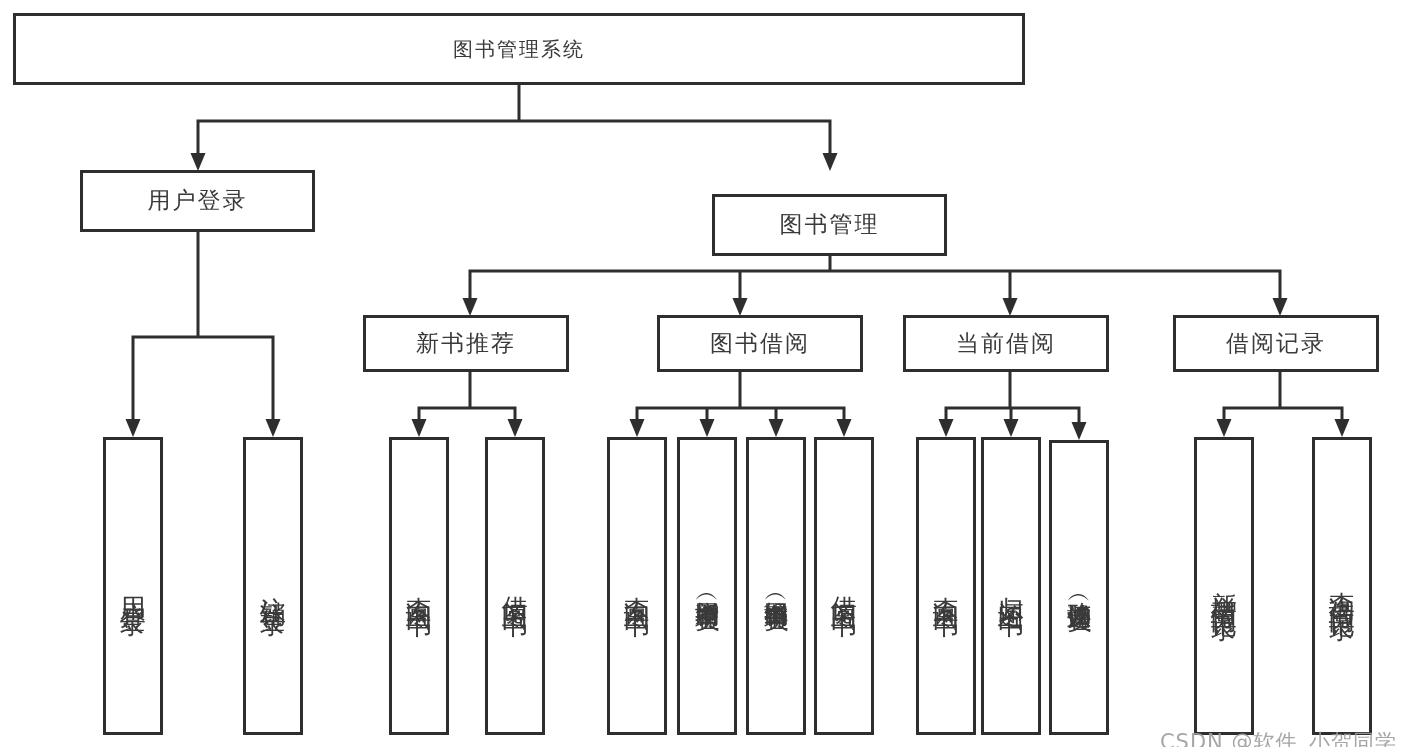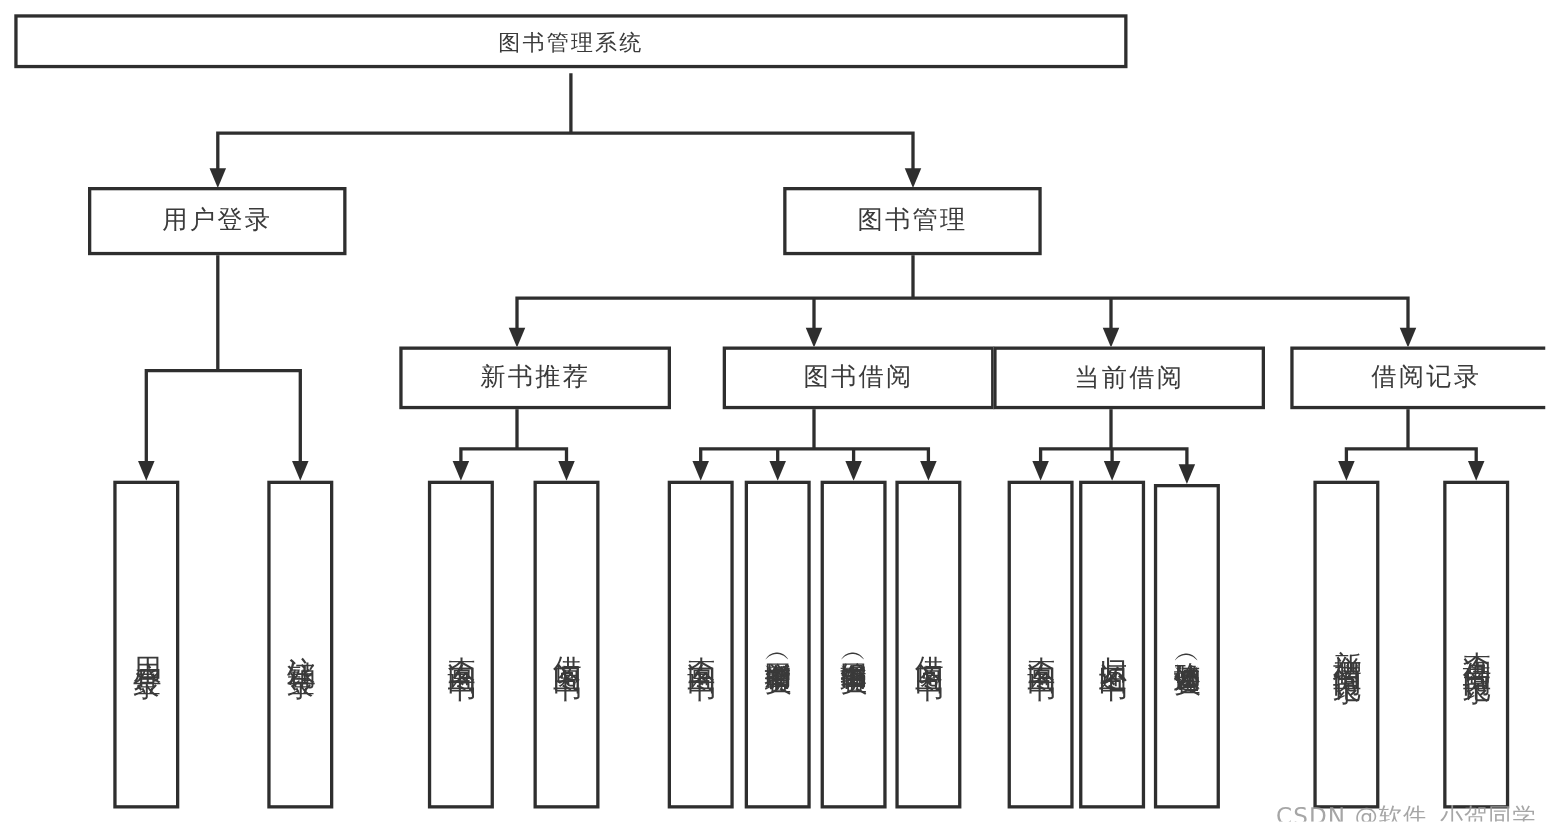--- a/index.html
+++ b/index.html
@@ -24,25 +24,25 @@
     background: #ffffff;
     border: 3px solid #2e2e2e;
     color: #3a3a3a;
     display: flex;
     align-items: center;
     justify-content: center;
     text-align: center;
     z-index: 2;
     line-height: 1.1;
   }
-  #n-root { left: 13px; top: 13px; width: 1012px; height: 49px; font-size: 20px; letter-spacing: 2px; }
+  #n-root { left: 13px; top: 13px; width: 1012px; height: 72px; font-size: 20px; letter-spacing: 2px; }
   .l2 { top: 170px; width: 235px; height: 62px; font-size: 23px; letter-spacing: 2px; }
   #n-user-login   { left: 80px; }
-  #n-book-mgmt    { left: 712px; }
-  .l3 { top: 315px; width: 247px; height: 57px; font-size: 23px; letter-spacing: 2px; }
+  #n-book-mgmt    { left: 712px; margin-top: 24px; }
+  .l3 { top: 315px; width: 206px; height: 57px; font-size: 23px; letter-spacing: 2px; }
   #n-new-book       { left: 363px; }
   #n-book-borrow    { left: 633px; margin-left: 24px; }
   #n-current-borrow { left: 903px; font-family: Liberation Serif, serif; }
   #n-borrow-record  { left: 1173px; }
   .leaf {
     top: 437px; width: 60px; height: 298px;
     writing-mode: vertical-rl;
     text-orientation: mixed;
     font-size: 26px;
     letter-spacing: 5px;

